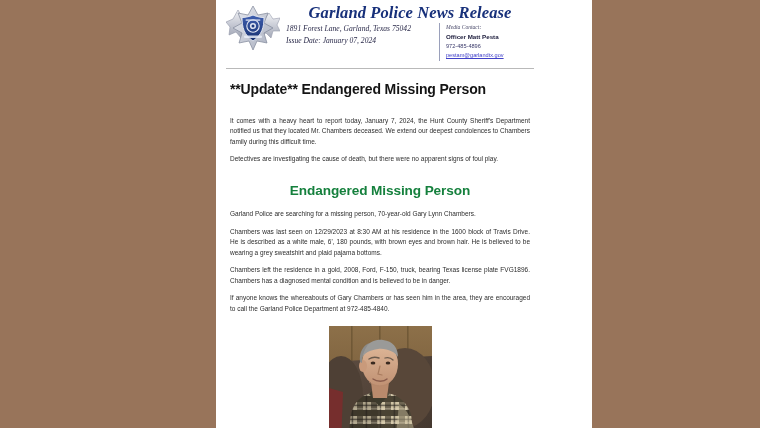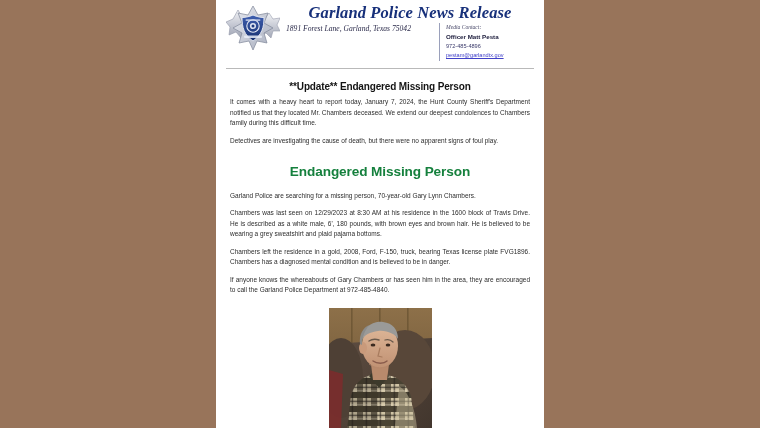--- a/index.html
+++ b/index.html
@@ -16,21 +16,21 @@
   .viewport {
     position: relative;
     width: 760px;
     height: 428px;
     background: #98745a;
   }
   .page-sheet {
     position: absolute;
     left: 216px;
     top: 0;
-    width: 328px;
+    width: 376px;
     height: 428px;
     background: #ffffff;
     overflow: hidden;
   }
   .page-inner {
     position: relative;
     padding: 4px 10px 0 10px;
     box-sizing: border-box;
     width: 328px;
   }
@@ -109,25 +109,25 @@
   .lh-rule {
     border: 0;
     border-top: 1px solid #b9b9b9;
     margin: 7px 0 0 0;
     height: 0;
   }
 
   
   .doc-body { padding: 0 4px; }
   h1.headline {
-    text-align: center;
-    font-size: 10px;
+    text-align: left;
+    font-size: 14px;
     font-weight: bold;
     color: #141414;
-    margin: 12px 0 5px 0;
+    margin: 12px 0 19px 0;
     letter-spacing: -0.15px;
     line-height: 1.15;
   }
   h2.subhead {
     text-align: center;
     font-size: 13.6px;
     font-weight: bold;
     color: #15803d;
     margin: 18px 0 11px 0;
     letter-spacing: -0.1px;
@@ -205,20 +205,21 @@
             <rect x="19.5" y="14.2" width="15" height="1.8" rx="0.9" fill="#cfd7ec" opacity="0.8"></rect>
           </svg>
         </div>
 
         <div class="lh-right">
           <div class="masthead-title">Garland Police News Release</div>
 
           <div class="lh-cols">
             <div class="lh-address">
               <div>1891 Forest Lane, Garland, Texas 75042</div>
+              <div>Issue Date: January 07, 2024</div>
             </div>
 
             <div class="lh-contact">
               <div class="mc-label">Media Contact:</div>
               <div class="mc-name">Officer Matt Pesta</div>
               <div class="mc-phone">972-485-4896</div>
               <a class="mc-email" href="#">pestam@garlandtx.gov</a>
             </div>
           </div>
         </div>

